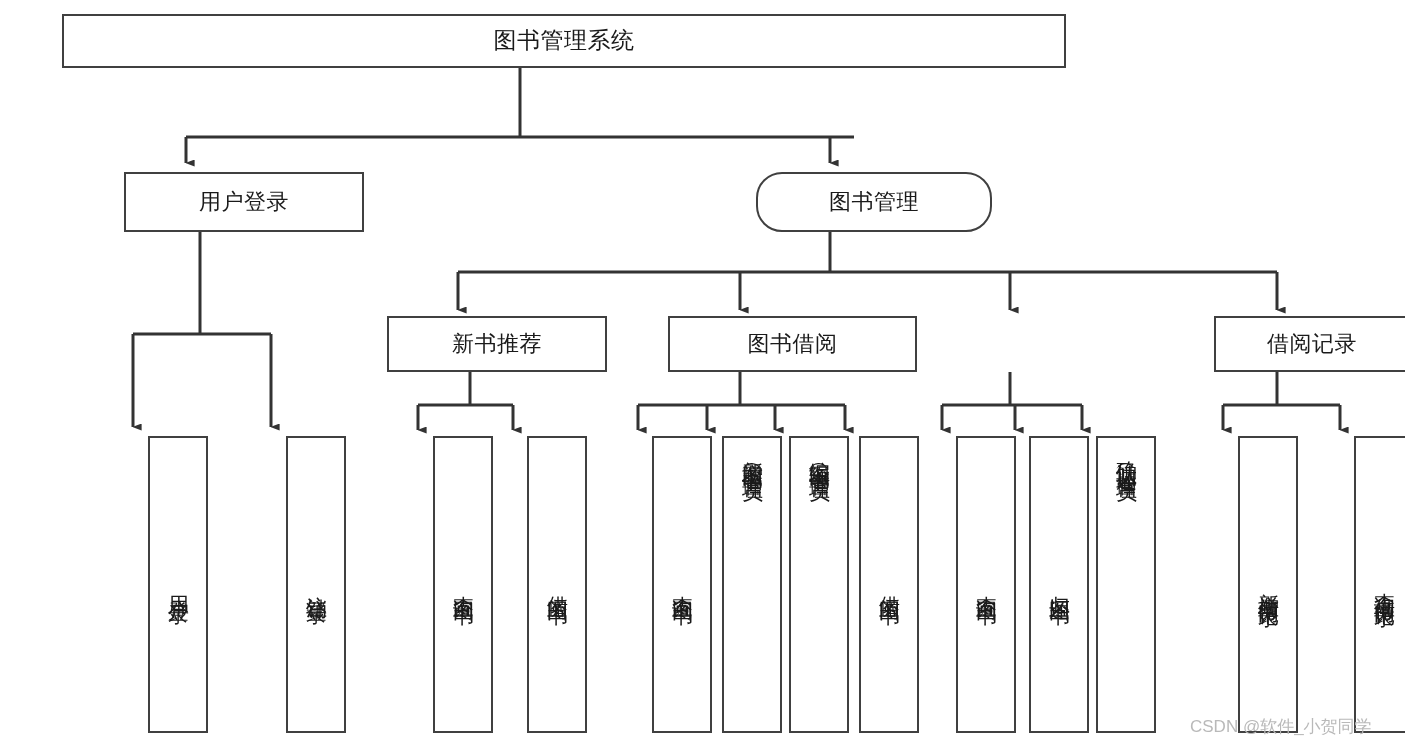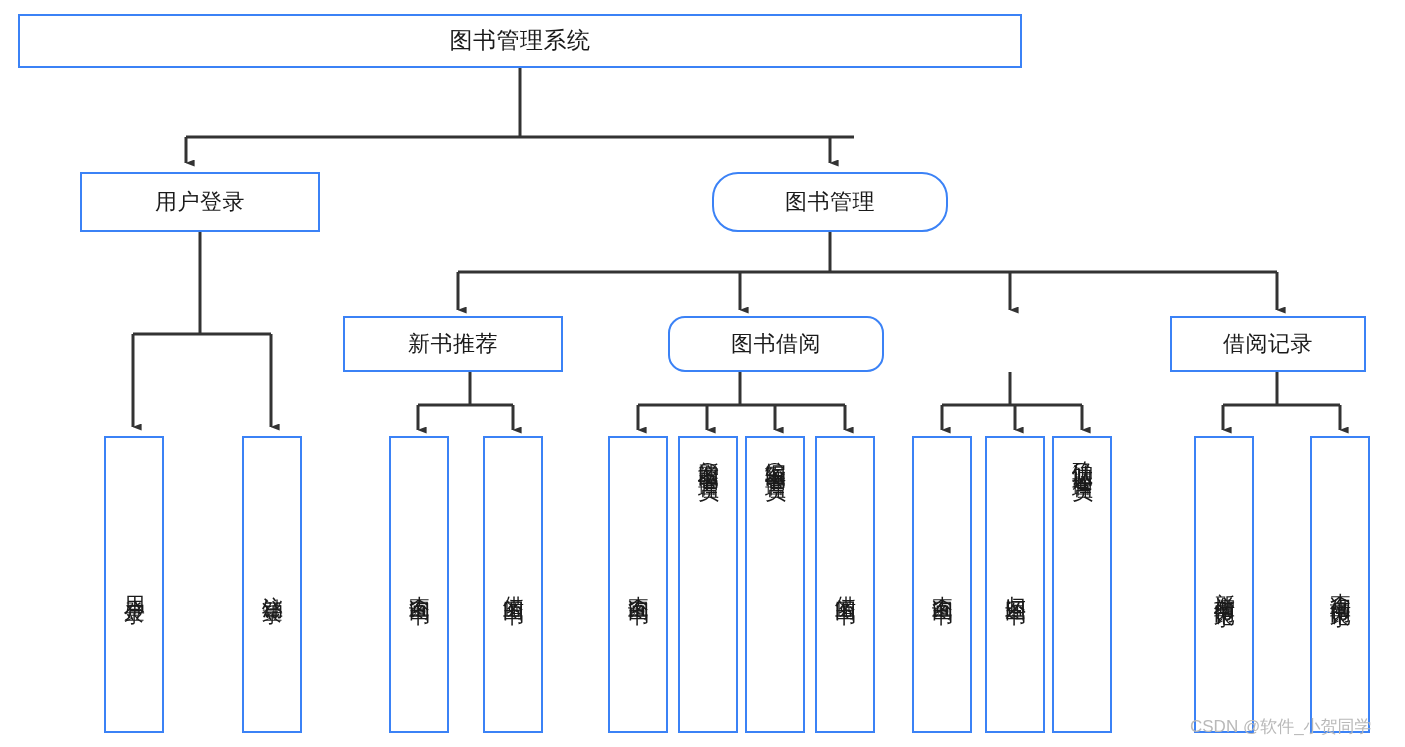--- a/index.html
+++ b/index.html
@@ -24,25 +24,26 @@
     left: 0;
     top: 0;
     width: 1405px;
     height: 747px;
     pointer-events: none;
   }
   .node {
     position: absolute;
     box-sizing: border-box;
     background: #ffffff;
-    border: 2px solid #3b82f6;
+    border: 2px solid #404040;
     display: flex;
     align-items: center;
     justify-content: center;
     color: #1a1a1a;
+    margin-left: 44px;
   }
   .node .label {
     display: block;
     text-align: center;
     line-height: 1.18;
     letter-spacing: 0.5px;
   }
   .node.horiz .label {
     writing-mode: horizontal-tb;
     font-size: 22px;
@@ -136,21 +137,21 @@
   <div class="node horiz" style="left:80px; top:172px; width:240px; height:60px;">
     <span class="label">用户登录</span>
   </div>
   <div class="node horiz" style="left:712px; top:172px; width:236px; height:60px;border-radius:26px;">
     <span class="label">图书管理</span>
   </div>
 
   <div class="node horiz" style="left:343px; top:316px; width:220px; height:56px;justify-content:center;">
     <span class="label">新书推荐</span>
   </div>
-  <div class="node horiz" style="left:668px; top:316px; width:216px; height:56px;border-radius:17px;">
+  <div class="node horiz" style="left:624px; top:316px; width:249px; height:56px;">
     <span class="label">图书借阅</span>
   </div>
   <div class="node horiz" style="left:1170px; top:316px; width:196px; height:56px;">
     <span class="label">借阅记录</span>
   </div>
 
   <div class="node vert centered" style="left:104px; top:436px; width:60px; height:297px;">
     <span class="label">用户登录</span>
   </div>
   <div class="node vert centered" style="left:242px; top:436px; width:60px; height:297px;">

